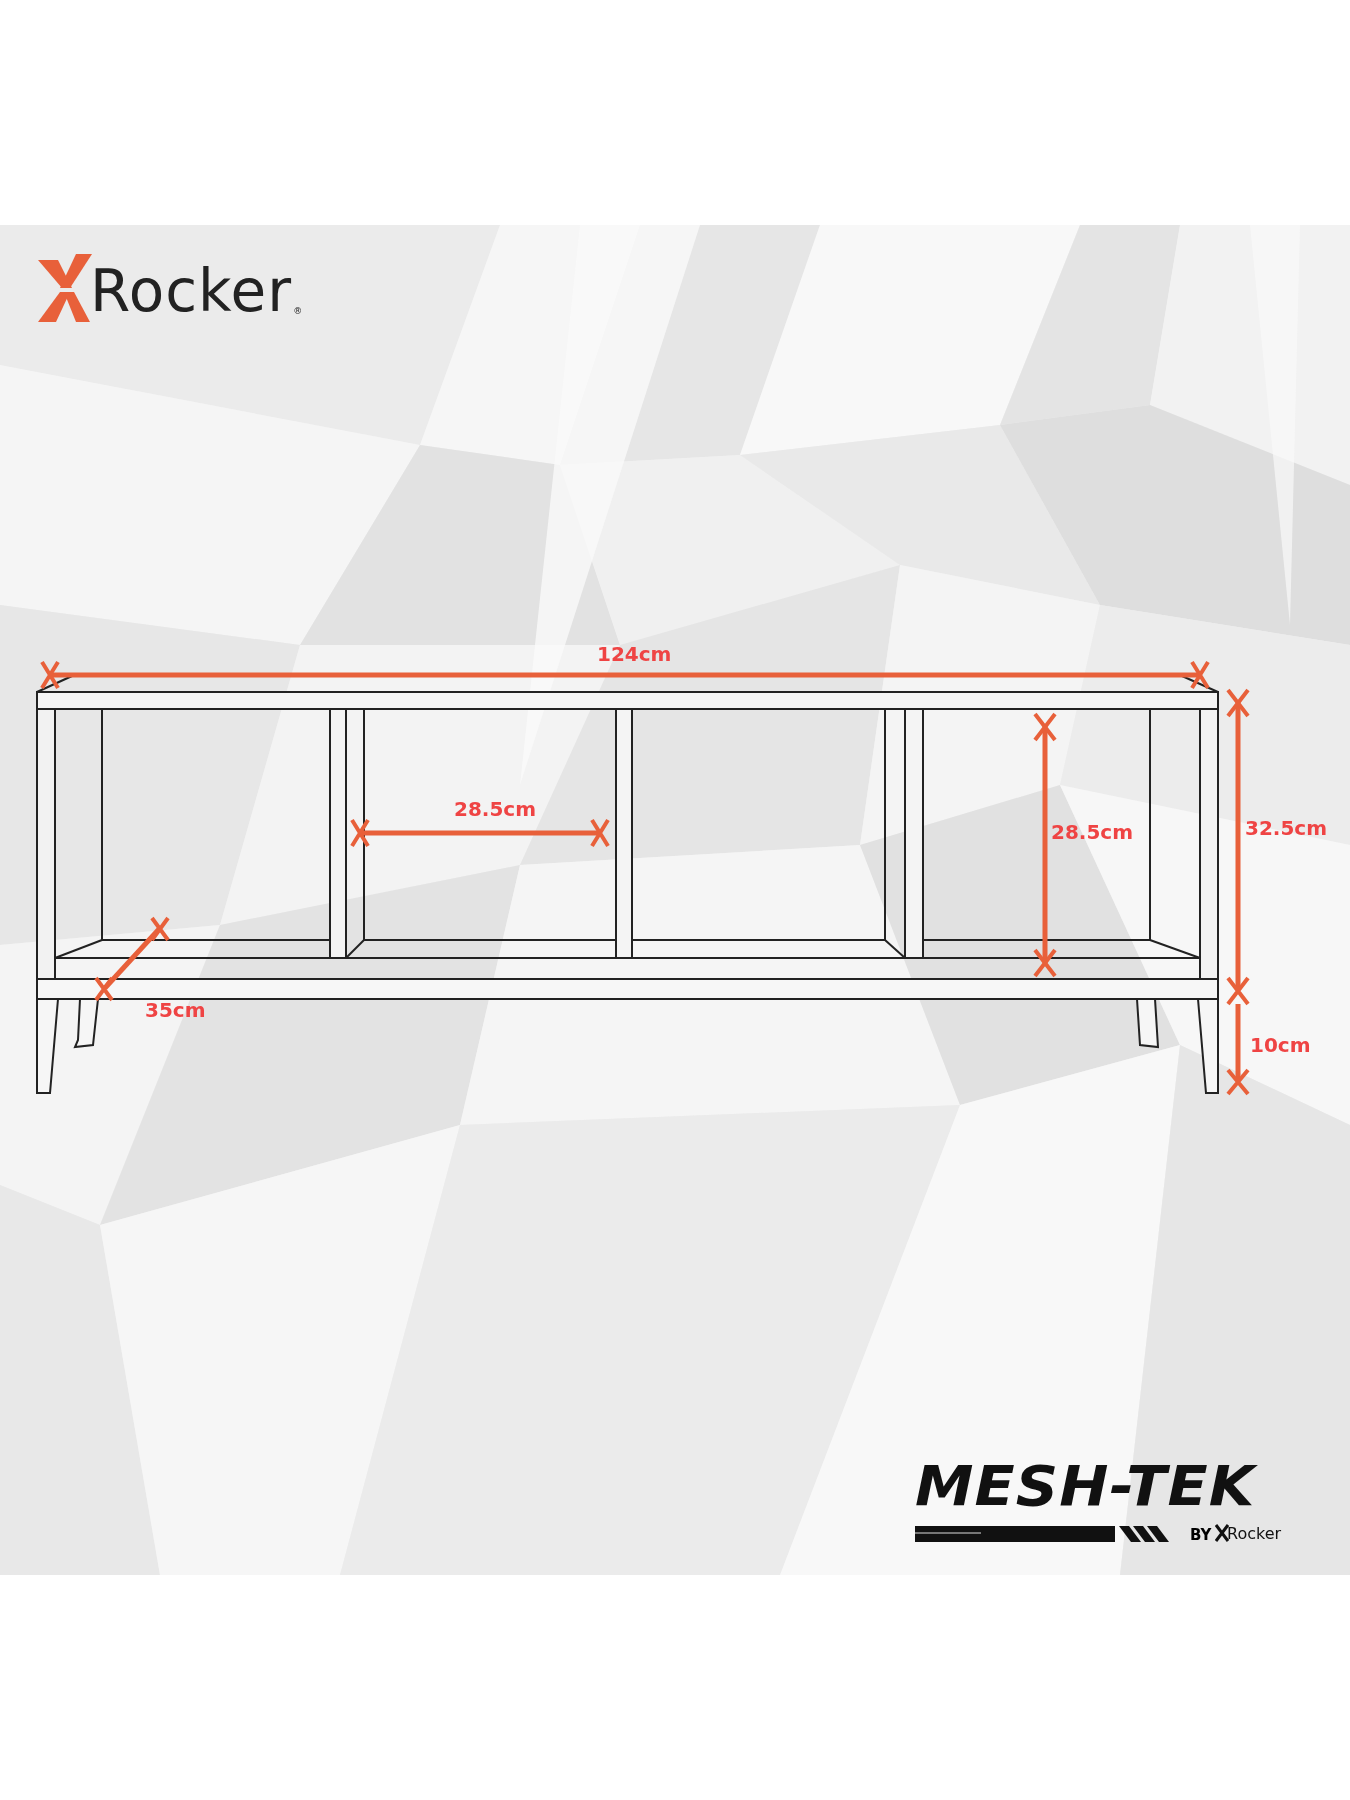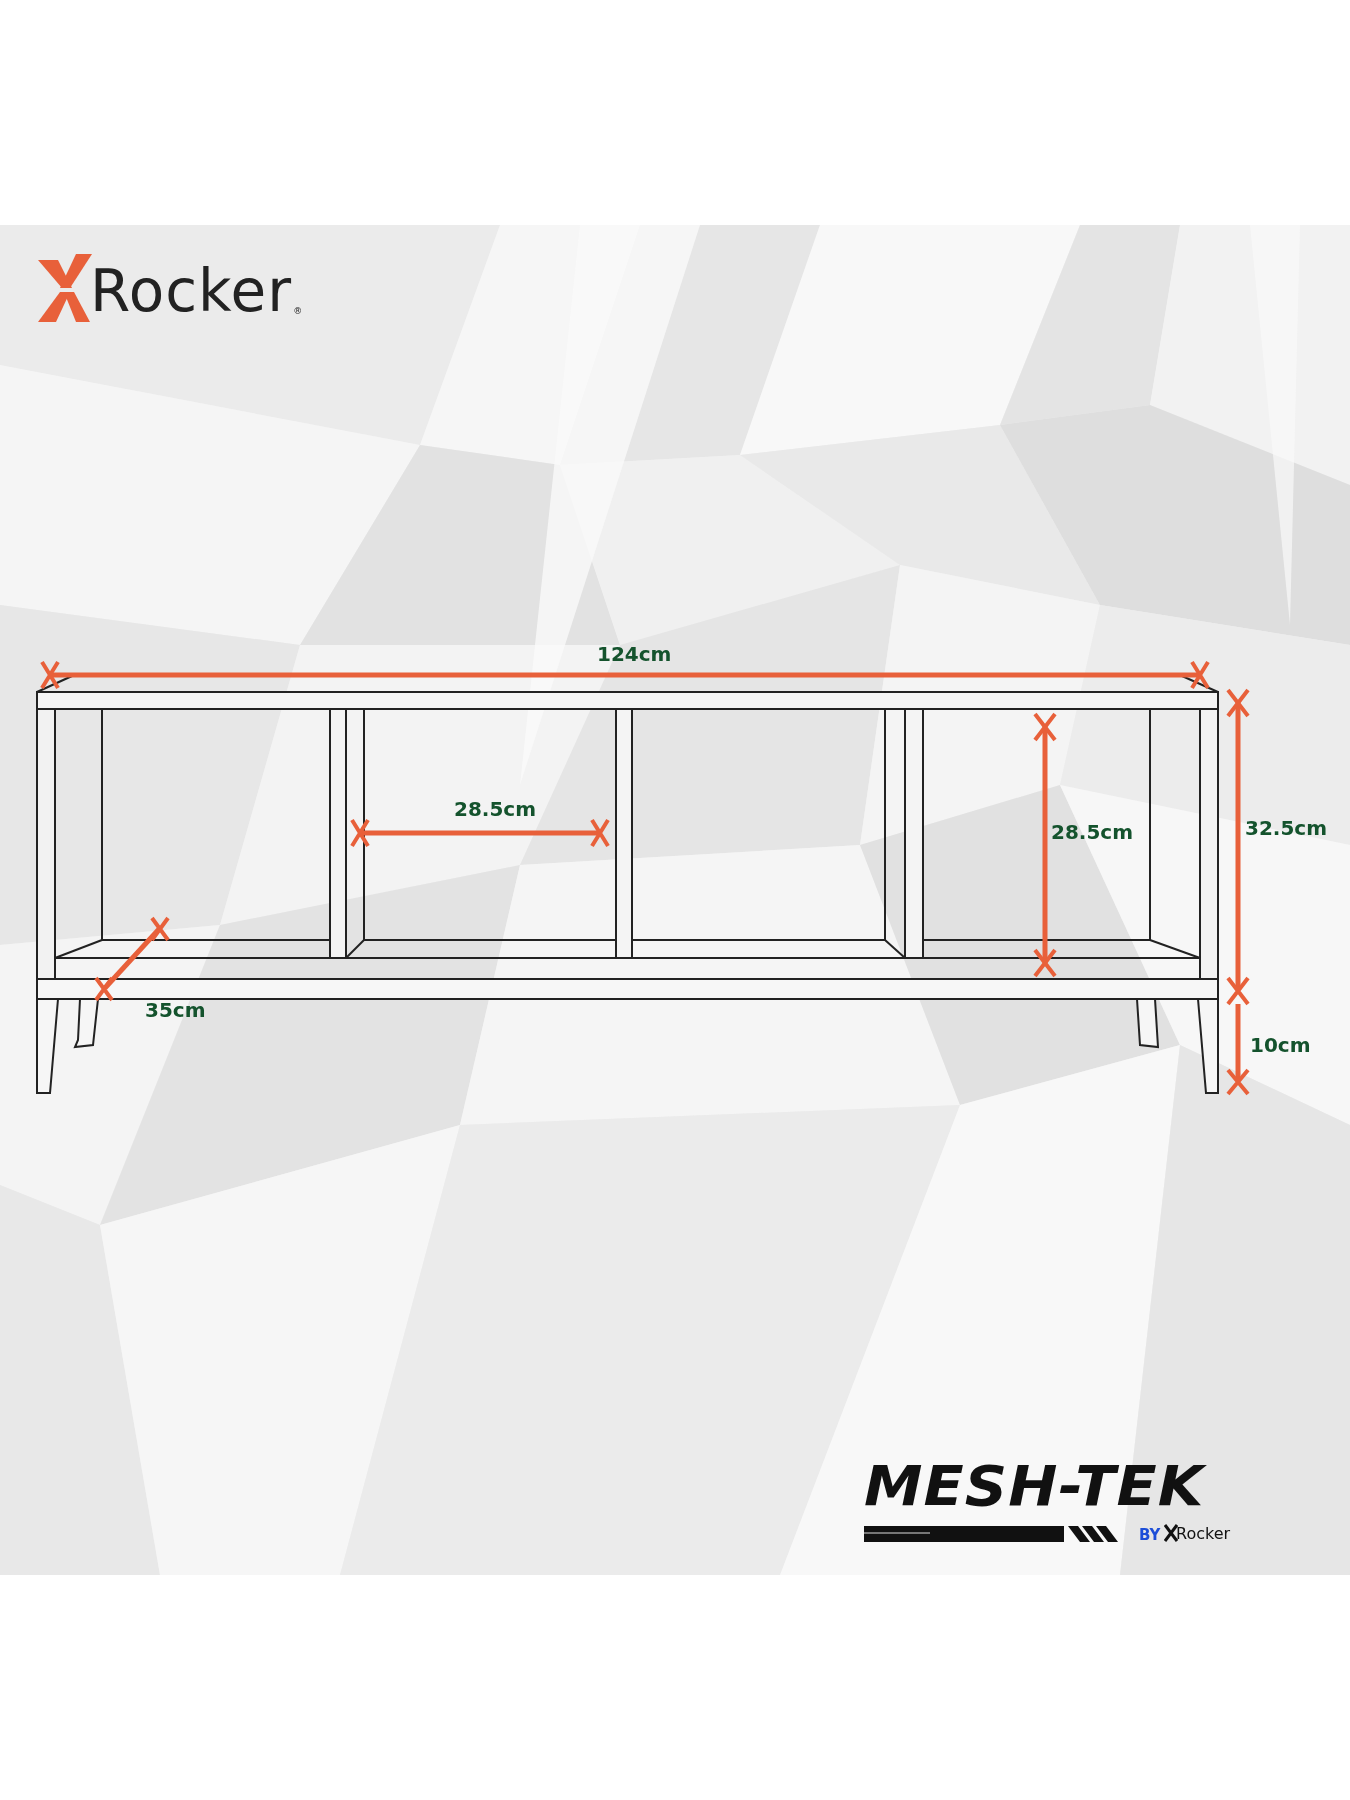--- a/index.html
+++ b/index.html
@@ -5,24 +5,24 @@
   html, body { margin:0; padding:0; }
   body { width:1350px; height:1800px; background:#ffffff; position:relative; overflow:hidden;
          font-family:"DejaVu Sans", "Liberation Sans", sans-serif; }
   .panel { position:absolute; left:0; top:225px; width:1350px; height:1350px; background:#efefef; overflow:hidden; }
   .panel svg.bg { position:absolute; left:0; top:0; }
   .logo-xrocker { position:absolute; left:36px; top:254px; height:70px; display:flex; align-items:flex-end; }
   .logo-xrocker .x { width:58px; height:70px; position:relative; }
   .logo-xrocker .word { font-family:"DejaVu Sans", sans-serif; font-size:58px; color:#222; letter-spacing:1px; line-height:1; margin-left:-4px; margin-bottom:4px; font-weight:400; }
   .logo-xrocker .reg { font-size:9px; color:#222; margin-left:1px; margin-bottom:8px; }
   .drawing { position:absolute; left:0; top:0; }
-  .dim-label { position:absolute; font-family:"DejaVu Sans", sans-serif; font-weight:bold; color:#14532d; font-size:20px; white-space:nowrap; line-height:1; }
-  .meshtek { position:absolute; left:864px; top:1458px; width:400px; height:90px; }
+  .dim-label { position:absolute; font-family:"DejaVu Sans", sans-serif; font-weight:bold; color:#ef4444; font-size:20px; white-space:nowrap; line-height:1; }
+  .meshtek { position:absolute; left:915px; top:1458px; width:400px; height:90px; }
   .meshtek .title { position:absolute; left:0; top:0; font-family:"DejaVu Sans", sans-serif; font-weight:bold; font-size:56px; letter-spacing:1px; color:#111; font-style:italic; line-height:1; transform:scaleX(1.05); transform-origin:left; }
-  .meshtek .by { position:absolute; left:275px; top:70px; font-family:"DejaVu Sans", sans-serif; font-size:15px; color:#1d4ed8; font-weight:bold; line-height:1; }
+  .meshtek .by { position:absolute; left:275px; top:70px; font-family:"DejaVu Sans", sans-serif; font-size:15px; color:#000000; font-weight:bold; line-height:1; }
   .meshtek .byrocker { position:absolute; left:312px; top:68px; font-family:"DejaVu Sans", sans-serif; font-size:16px; color:#111; line-height:1; }
 </style>
 </head>
 <body>
 
 <div class="panel">
   <svg class="bg" width="1350" height="1350" viewBox="0 0 1350 1350">
     <polygon points="0,0 500,0 420,220 0,140" fill="#ebebeb"></polygon>
     <polygon points="500,0 640,0 560,240 420,220" fill="#f6f6f6"></polygon>
     <polygon points="640,0 820,0 740,230 560,240" fill="#e6e6e6"></polygon>

